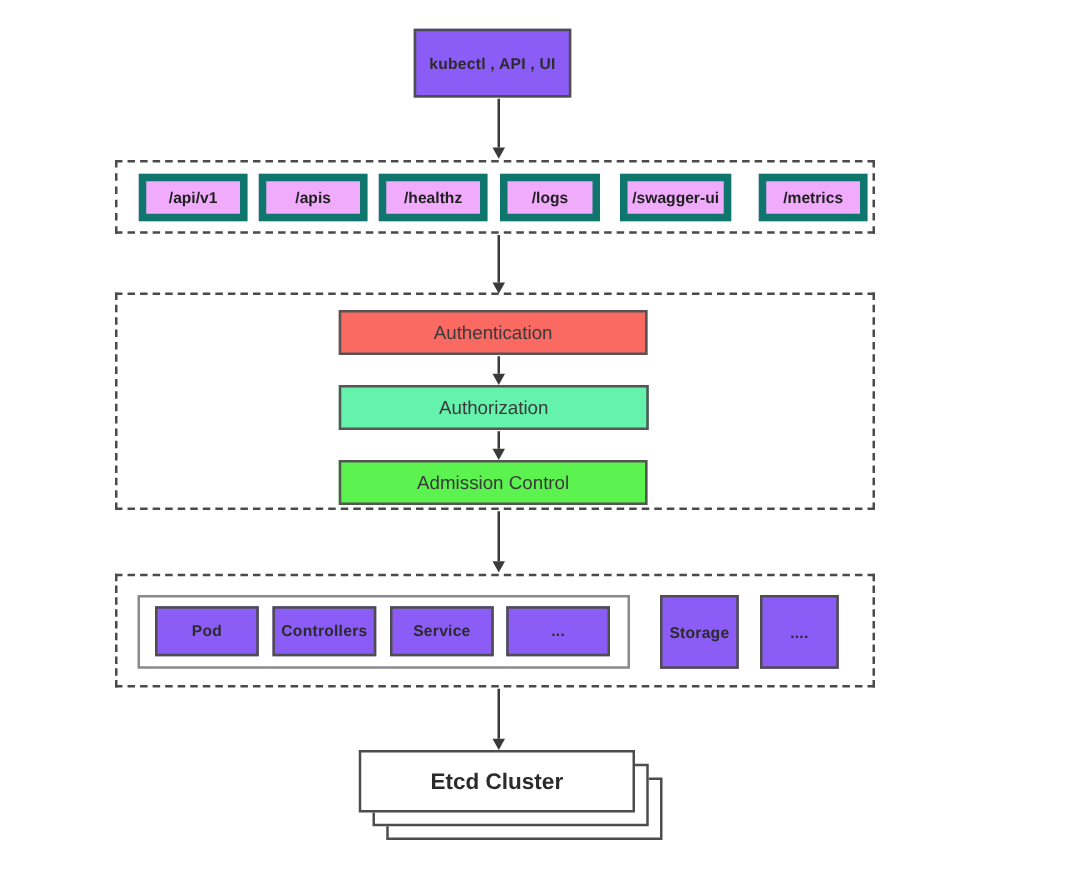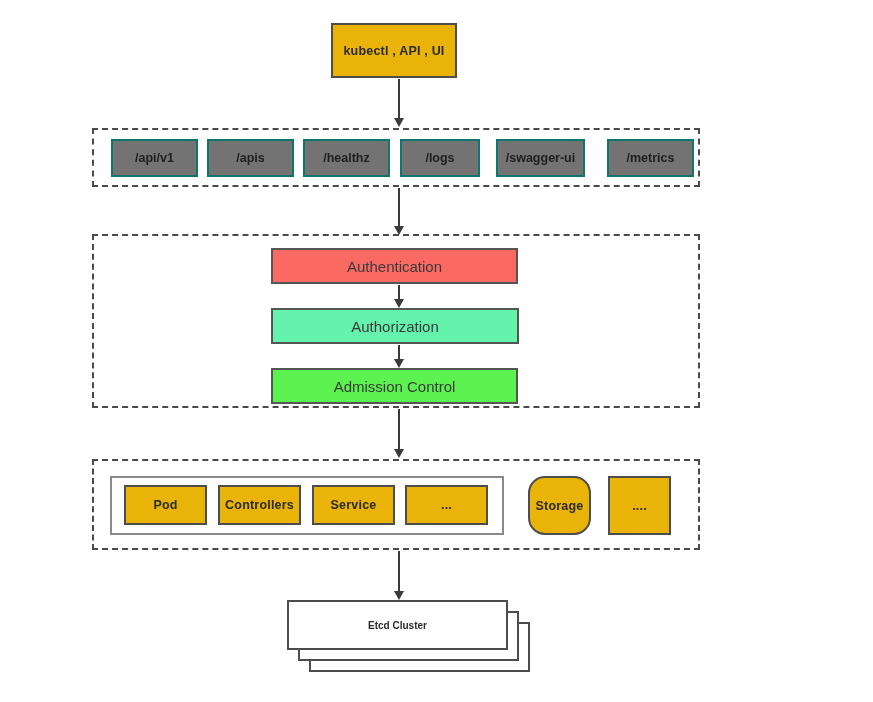--- a/index.html
+++ b/index.html
@@ -27,40 +27,40 @@
     position: absolute;
     box-sizing: border-box;
     display: flex;
     align-items: center;
     justify-content: center;
     text-align: center;
   }
 
   
   .solid-box {
-    background: #eab308;
+    background: #8b5cf6;
     border: 2px solid #4d4d4d;
     color: #2b2b2b;
     font-weight: bold;
     font-size: 12.5px;
     letter-spacing: .2px;
   }
 
   
   .dashed-group {
     position: absolute;
     box-sizing: border-box;
     border: 2px dashed #4a4a4a;
     background: transparent;
   }
 
   
   .api-chip {
-    background: #737373;
-    border: 2px solid #0f766e;
+    background: #f0abfc;
+    border: 6px solid #0f766e;
     color: #1f1f1f;
     font-weight: bold;
     font-size: 12.5px;
   }
 
   
   .stage-bar {
     border: 2px solid #555555;
     color: #3a3a3a;
     font-size: 15px;
@@ -107,21 +107,21 @@
   .etcd-front {
     position: absolute;
     box-sizing: border-box;
     border: 2px solid #4d4d4d;
     background: #ffffff;
     display: flex;
     align-items: center;
     justify-content: center;
     color: #2b2b2b;
     font-weight: bold;
-    font-size: 10px;
+    font-size: 18px;
   }
 </style>
 </head>
 <body>
 
 <div class="canvas">
 
   <div class="box solid-box" style="left:331px; top:23px; width:126px; height:55px;">
     <span>kubectl , API , UI</span>
   </div>
@@ -196,21 +196,21 @@
   <div class="box solid-box" style="left:312px; top:485px; width:83px; height:40px;">
     <span>Service</span>
   </div>
   <div class="box solid-box" style="left:218px; top:485px; width:83px; height:40px;">
     <span>Controllers</span>
   </div>
   <div class="box solid-box" style="left:405px; top:485px; width:83px; height:40px;">
     <span>...</span>
   </div>
 
-  <div class="box solid-box" style="left:528px; top:476px; width:63px; height:59px;border-radius:17px;">
+  <div class="box solid-box" style="left:528px; top:476px; width:63px; height:59px;">
     <span>Storage</span>
   </div>
   <div class="box solid-box" style="left:608px; top:476px; width:63px; height:59px;">
     <span>....</span>
   </div>
 
   <div class="arrow" style="left:398px; top:551px; height:50px;">
     <div class="shaft" style="height:40px;"></div>
     <div class="head" style="top:40px;"></div>
   </div>

